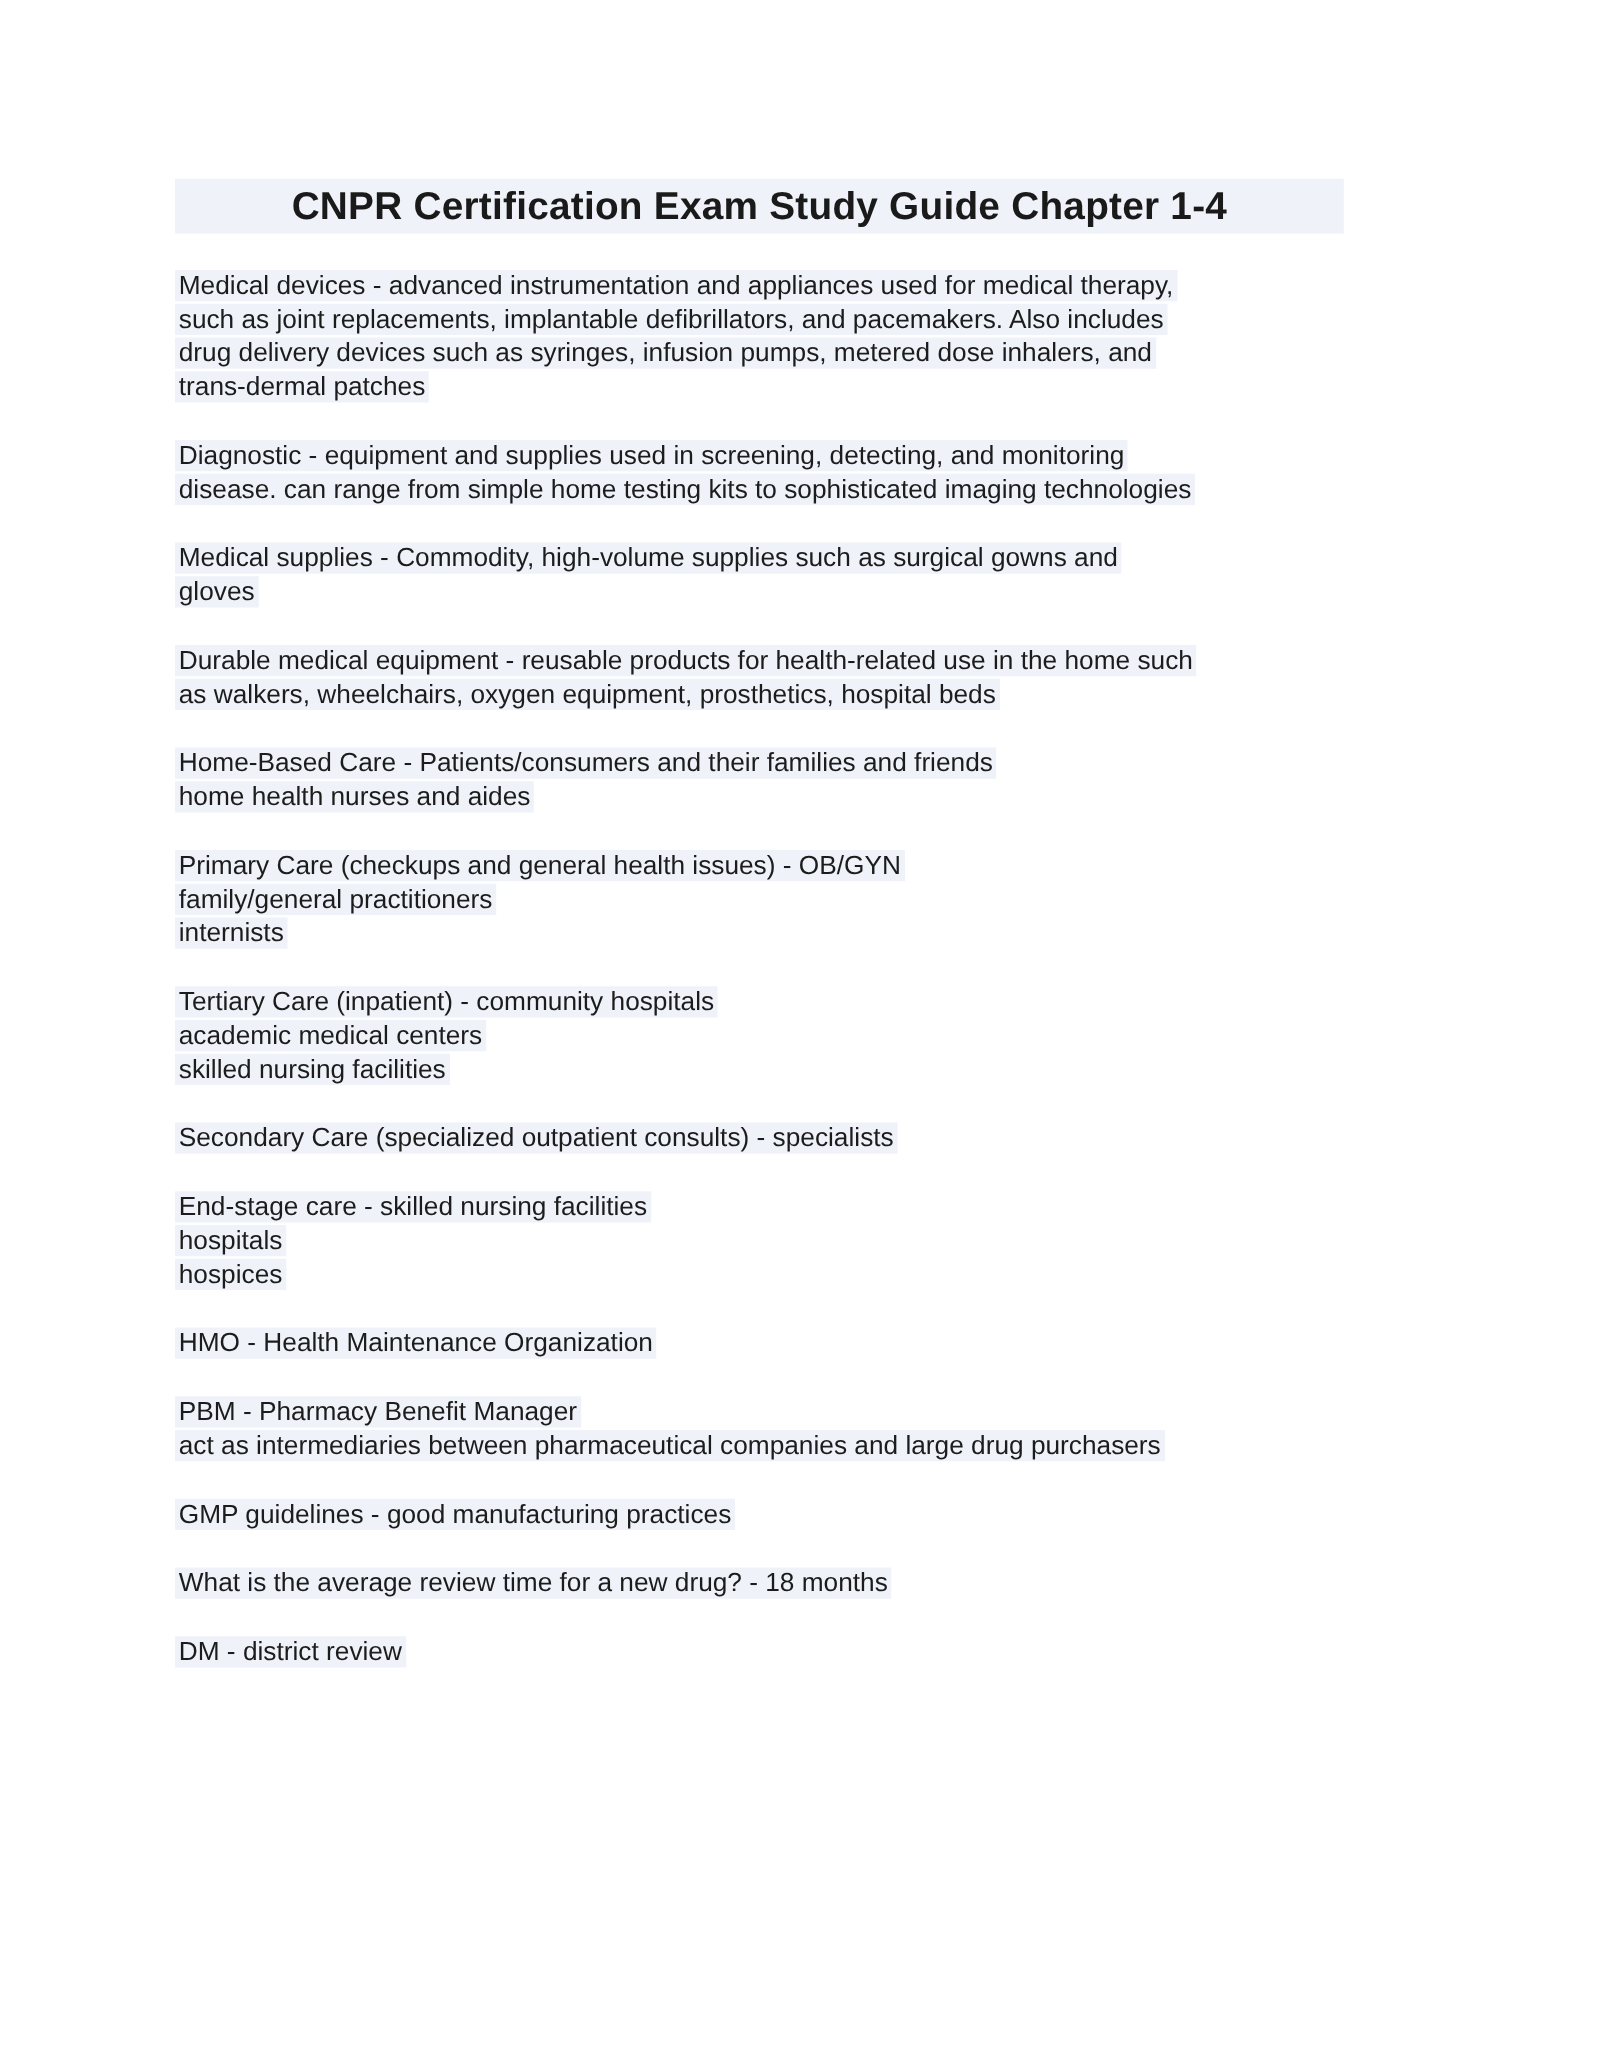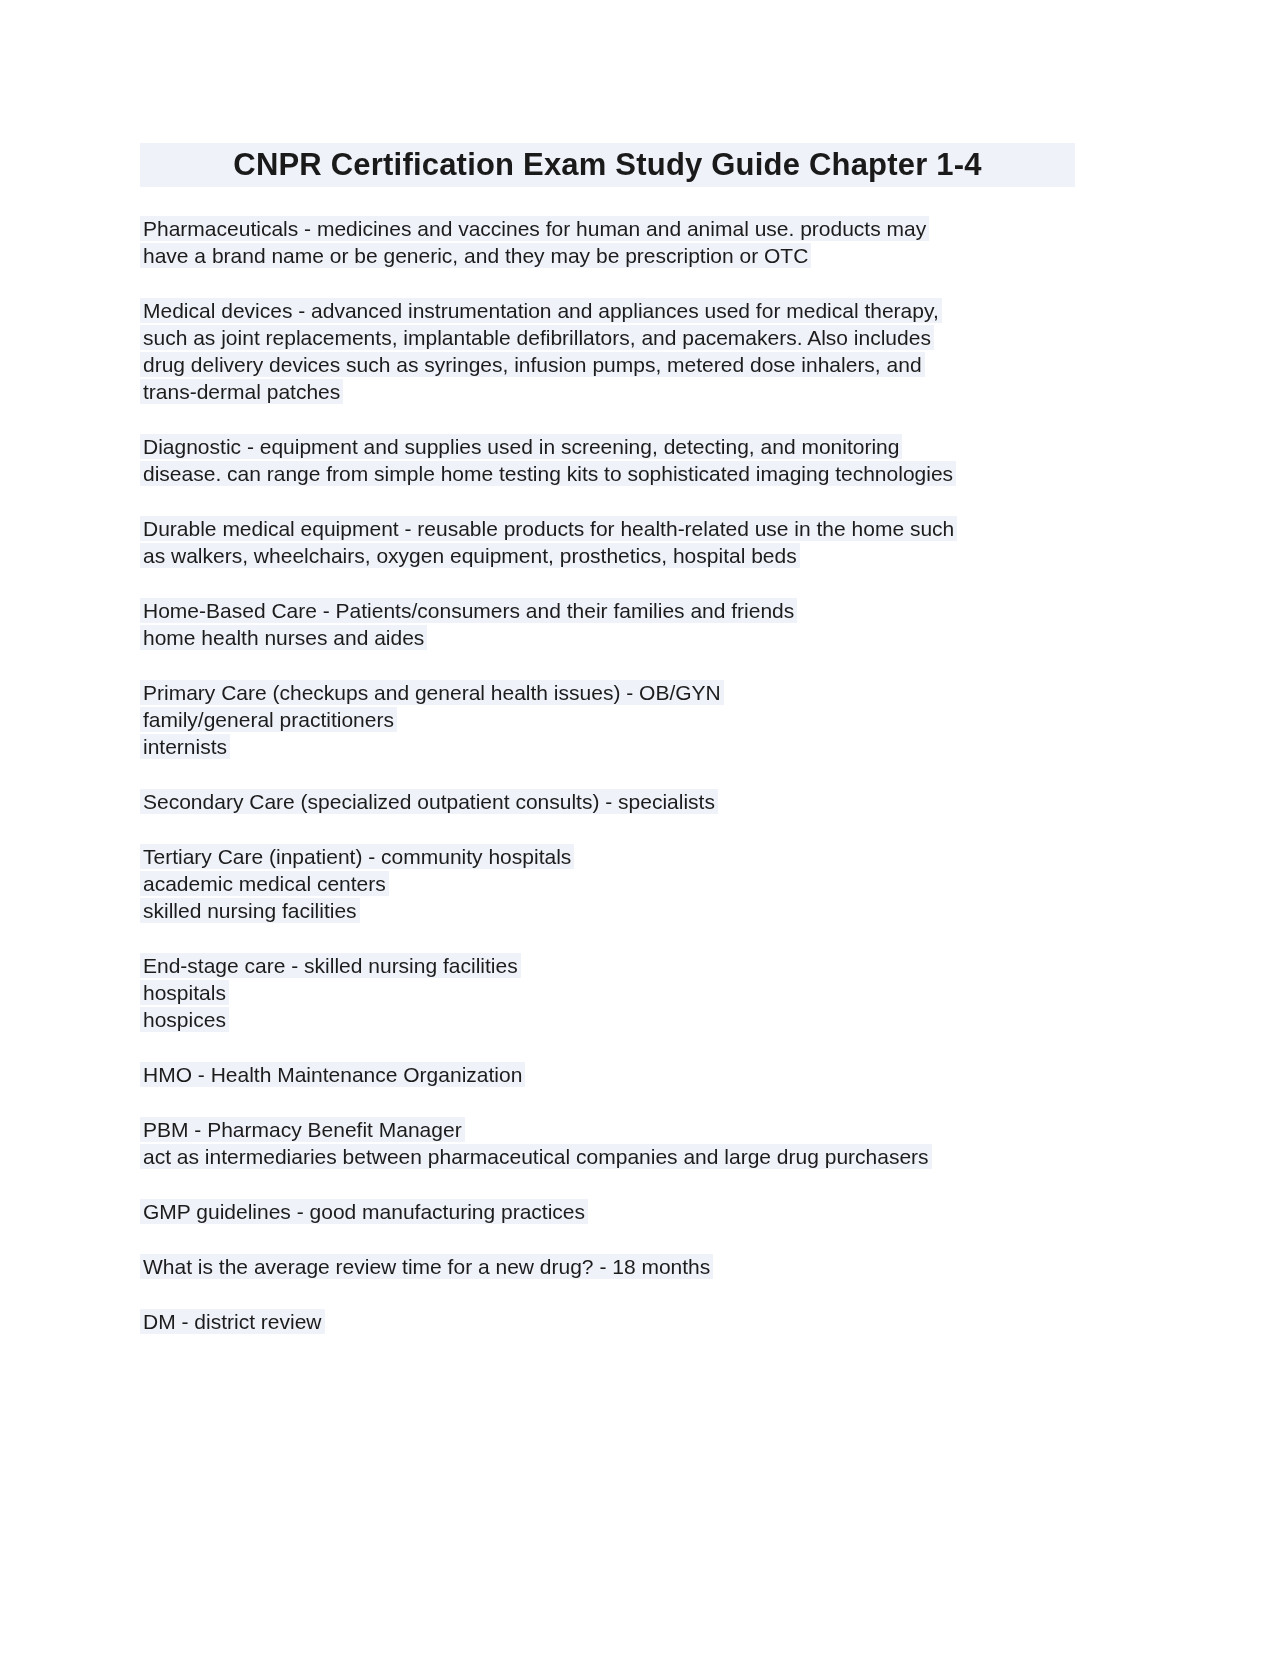--- a/index.html
+++ b/index.html
@@ -42,62 +42,62 @@
     margin-left: -3px;
   }
 </style>
 </head>
 <body>
 
 <div class="page">
 
   <h1 class="title-block">CNPR Certification Exam Study Guide Chapter 1-4</h1>
 
-  <p class="para">
-    <span class="hl">Pharmaceuticals - medicines and vaccines for human and animal use. products may</span><br>
-    <span class="hl">have a brand name or be generic, and they may be prescription or OTC</span>
-  </p>
 
   <p class="para">
     <span class="hl">Medical devices - advanced instrumentation and appliances used for medical therapy,</span><br>
     <span class="hl">such as joint replacements, implantable defibrillators, and pacemakers. Also includes</span><br>
     <span class="hl">drug delivery devices such as syringes, infusion pumps, metered dose inhalers, and</span><br>
     <span class="hl">trans-dermal patches</span>
   </p>
 
   <p class="para">
     <span class="hl">Diagnostic - equipment and supplies used in screening, detecting, and monitoring</span><br>
     <span class="hl">disease. can range from simple home testing kits to sophisticated imaging technologies</span>
   </p>
 
+  <p class="para">
+    <span class="hl">Medical supplies - Commodity, high-volume supplies such as surgical gowns and</span><br>
+    <span class="hl">gloves</span>
+  </p>
 
   <p class="para">
     <span class="hl">Durable medical equipment - reusable products for health-related use in the home such</span><br>
     <span class="hl">as walkers, wheelchairs, oxygen equipment, prosthetics, hospital beds</span>
   </p>
 
   <p class="para">
     <span class="hl">Home-Based Care - Patients/consumers and their families and friends</span><br>
     <span class="hl">home health nurses and aides</span>
   </p>
 
   <p class="para">
     <span class="hl">Primary Care (checkups and general health issues) - OB/GYN</span><br>
     <span class="hl">family/general practitioners</span><br>
     <span class="hl">internists</span>
   </p>
 
   <p class="para">
-    <span class="hl">Secondary Care (specialized outpatient consults) - specialists</span>
+    <span class="hl">Tertiary Care (inpatient) - community hospitals</span><br>
+    <span class="hl">academic medical centers</span><br>
+    <span class="hl">skilled nursing facilities</span>
   </p>
 
   <p class="para">
-    <span class="hl">Tertiary Care (inpatient) - community hospitals</span><br>
-    <span class="hl">academic medical centers</span><br>
-    <span class="hl">skilled nursing facilities</span>
+    <span class="hl">Secondary Care (specialized outpatient consults) - specialists</span>
   </p>
 
   <p class="para">
     <span class="hl">End-stage care - skilled nursing facilities</span><br>
     <span class="hl">hospitals</span><br>
     <span class="hl">hospices</span>
   </p>
 
   <p class="para">
     <span class="hl">HMO - Health Maintenance Organization</span>

